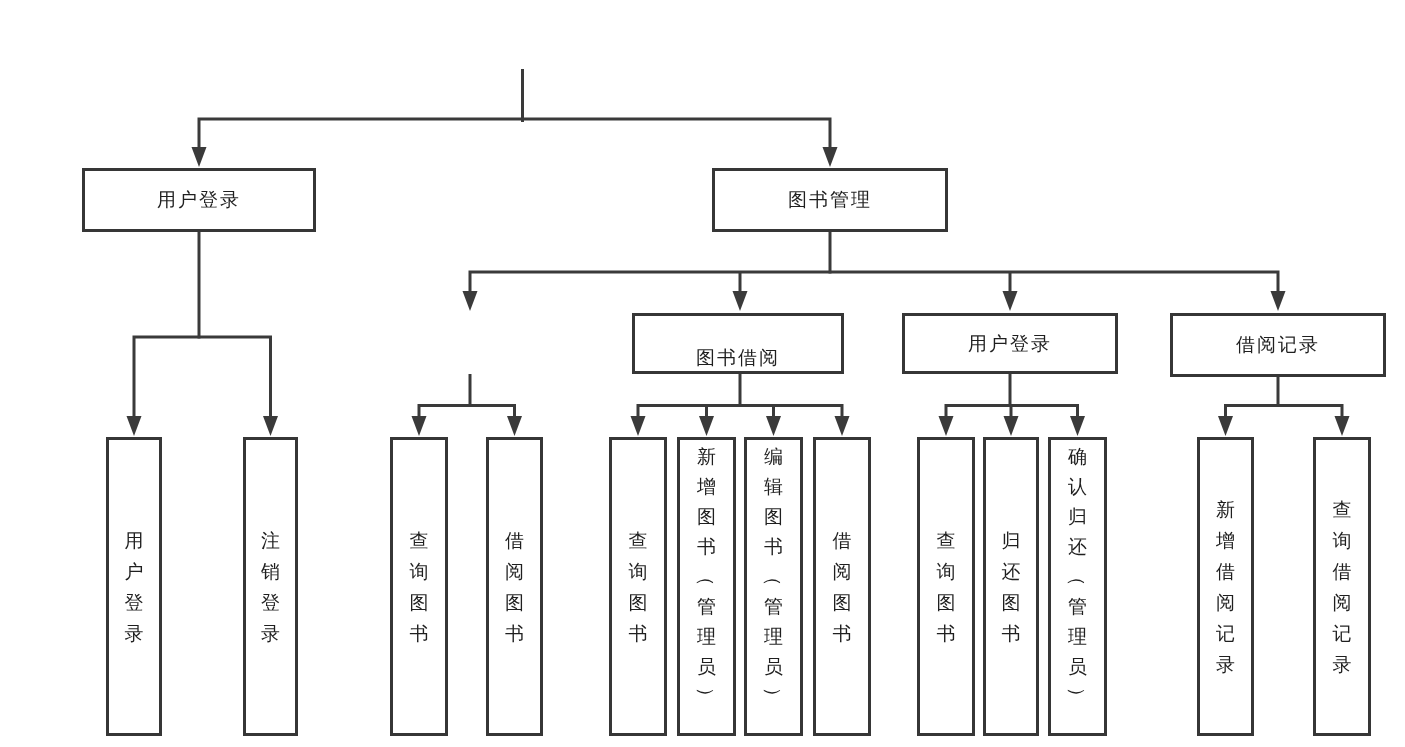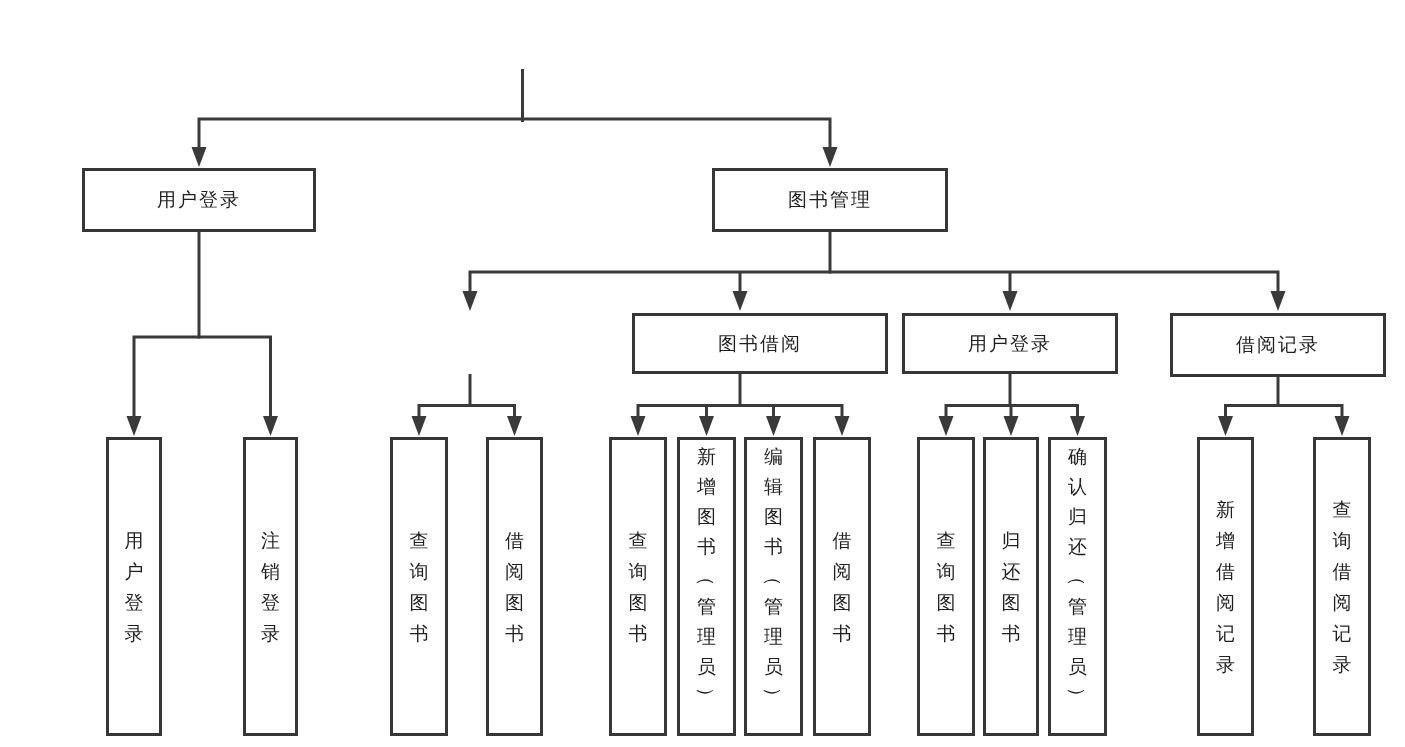--- a/index.html
+++ b/index.html
@@ -84,21 +84,21 @@
   </svg>
 
 
   <div class="node" style="left:82px;top:168px;width:234px;height:64px;">
     <span>用户登录</span>
   </div>
   <div class="node" style="left:712px;top:168px;width:236px;height:64px;">
     <span>图书管理</span>
   </div>
 
-  <div class="node" style="left:632px;top:313px;width:256px;height:61px;">
+  <div class="node" style="left:632px;top:313px;width:212px;height:61px;align-items:flex-end;">
     <span>图书借阅</span>
   </div>
   <div class="node" style="left:902px;top:313px;width:216px;height:61px;">
     <span>用户登录</span>
   </div>
   <div class="node" style="left:1170px;top:313px;width:216px;height:64px;">
     <span>借阅记录</span>
   </div>
 
   <div class="leaf" style="left:106px;top:437px;width:56px;height:299px;">

